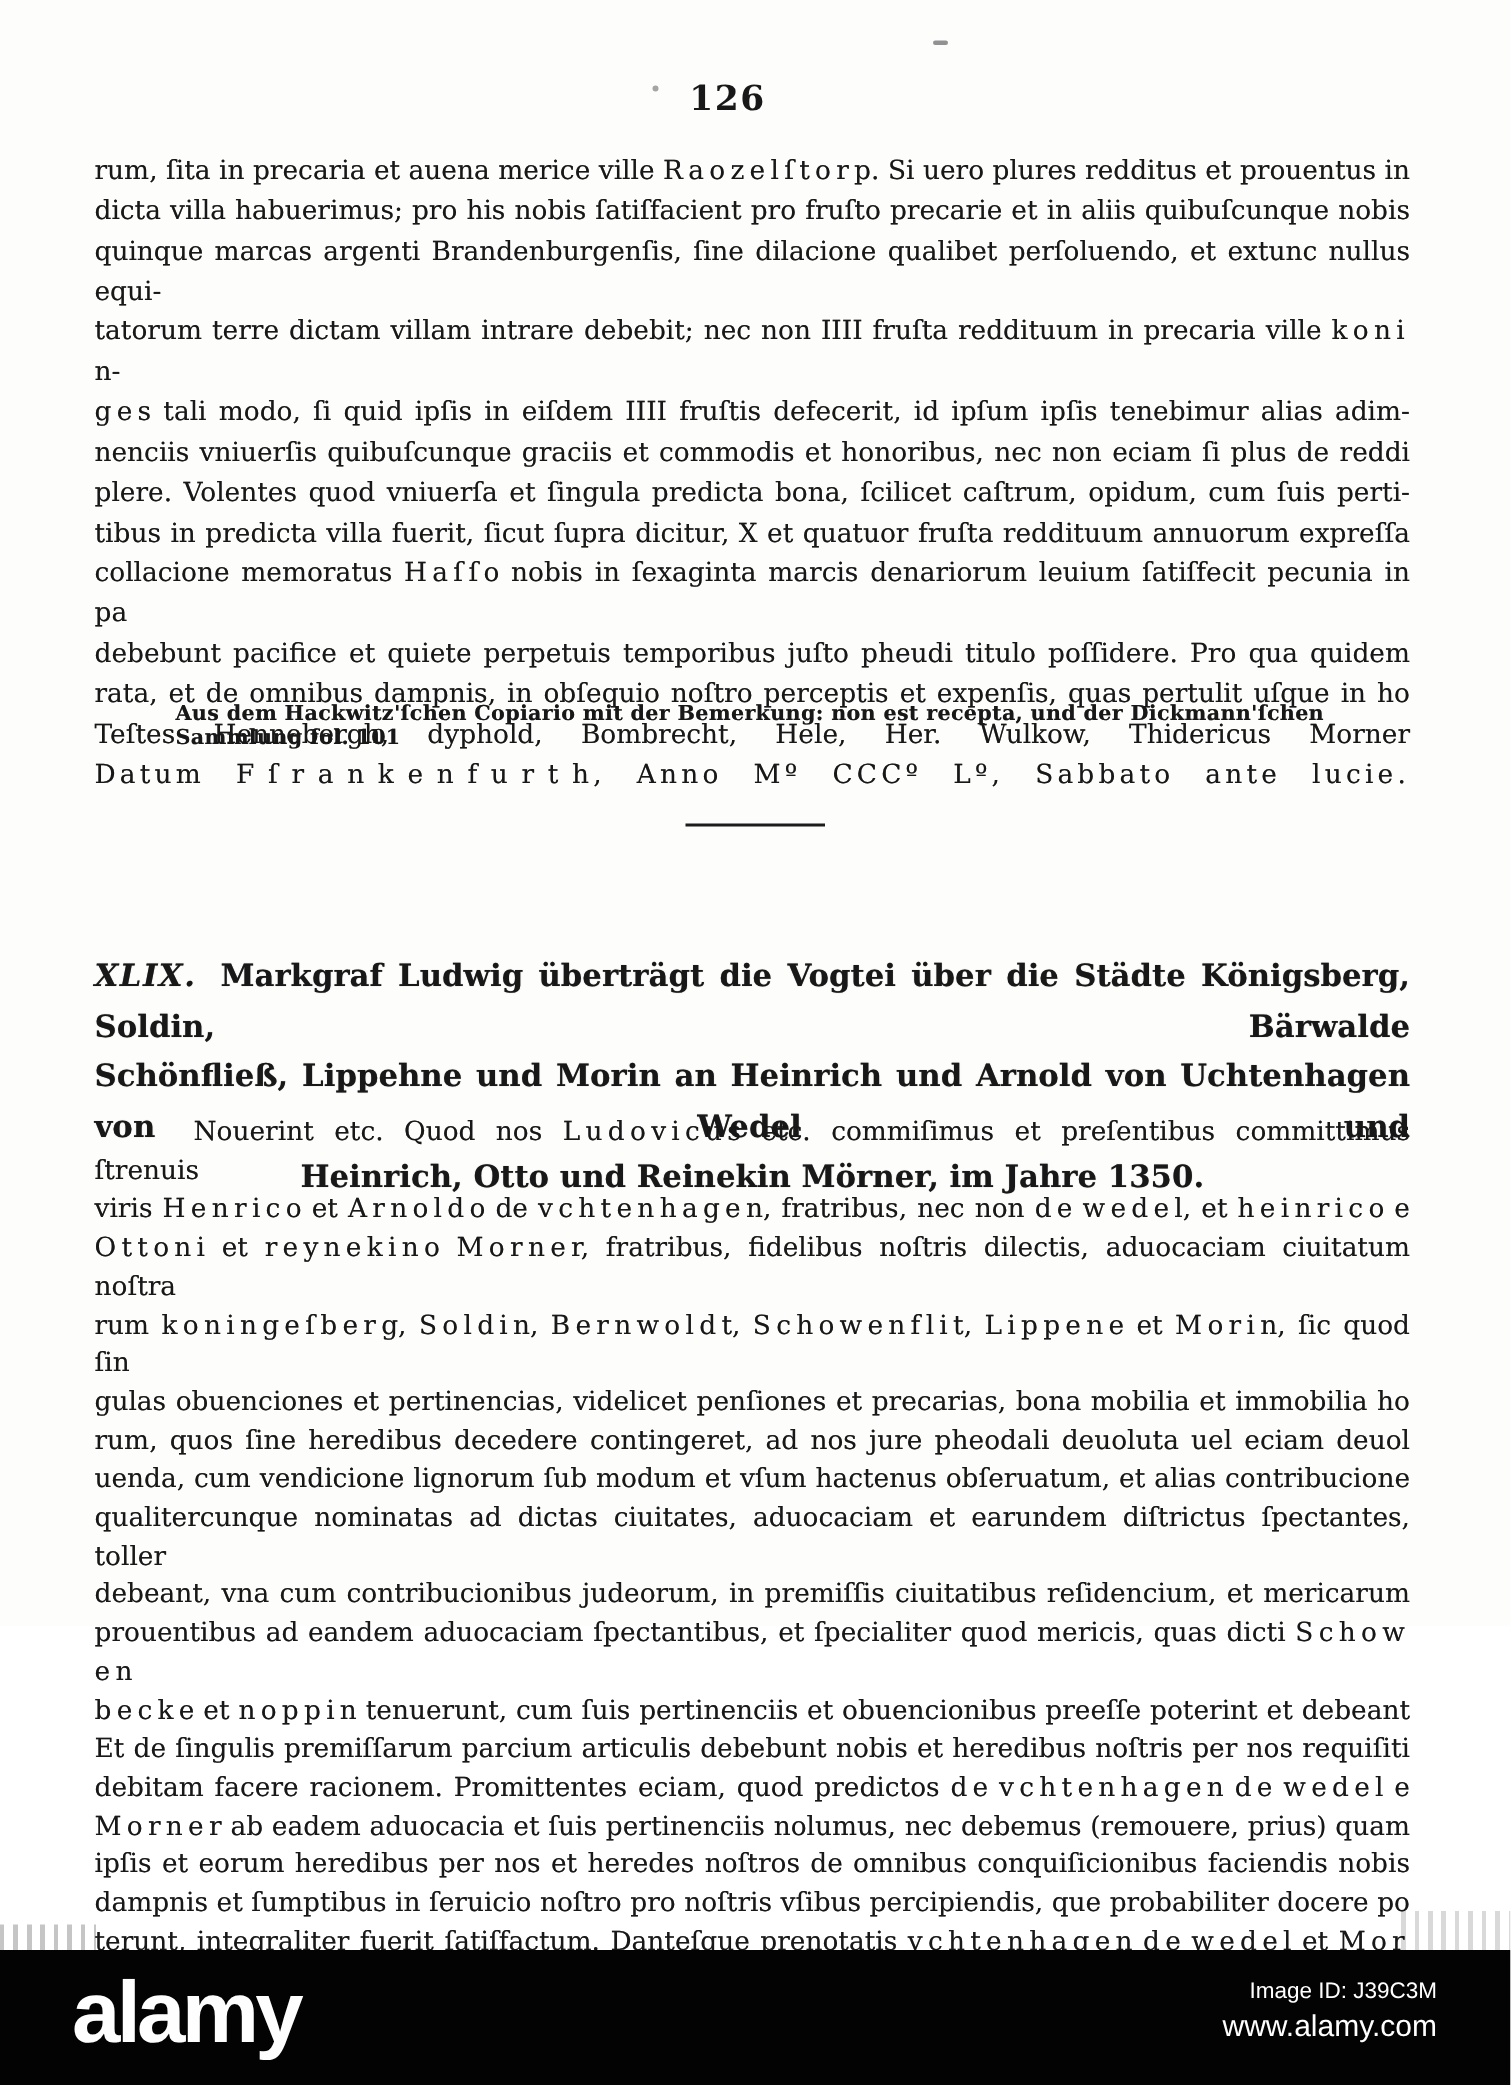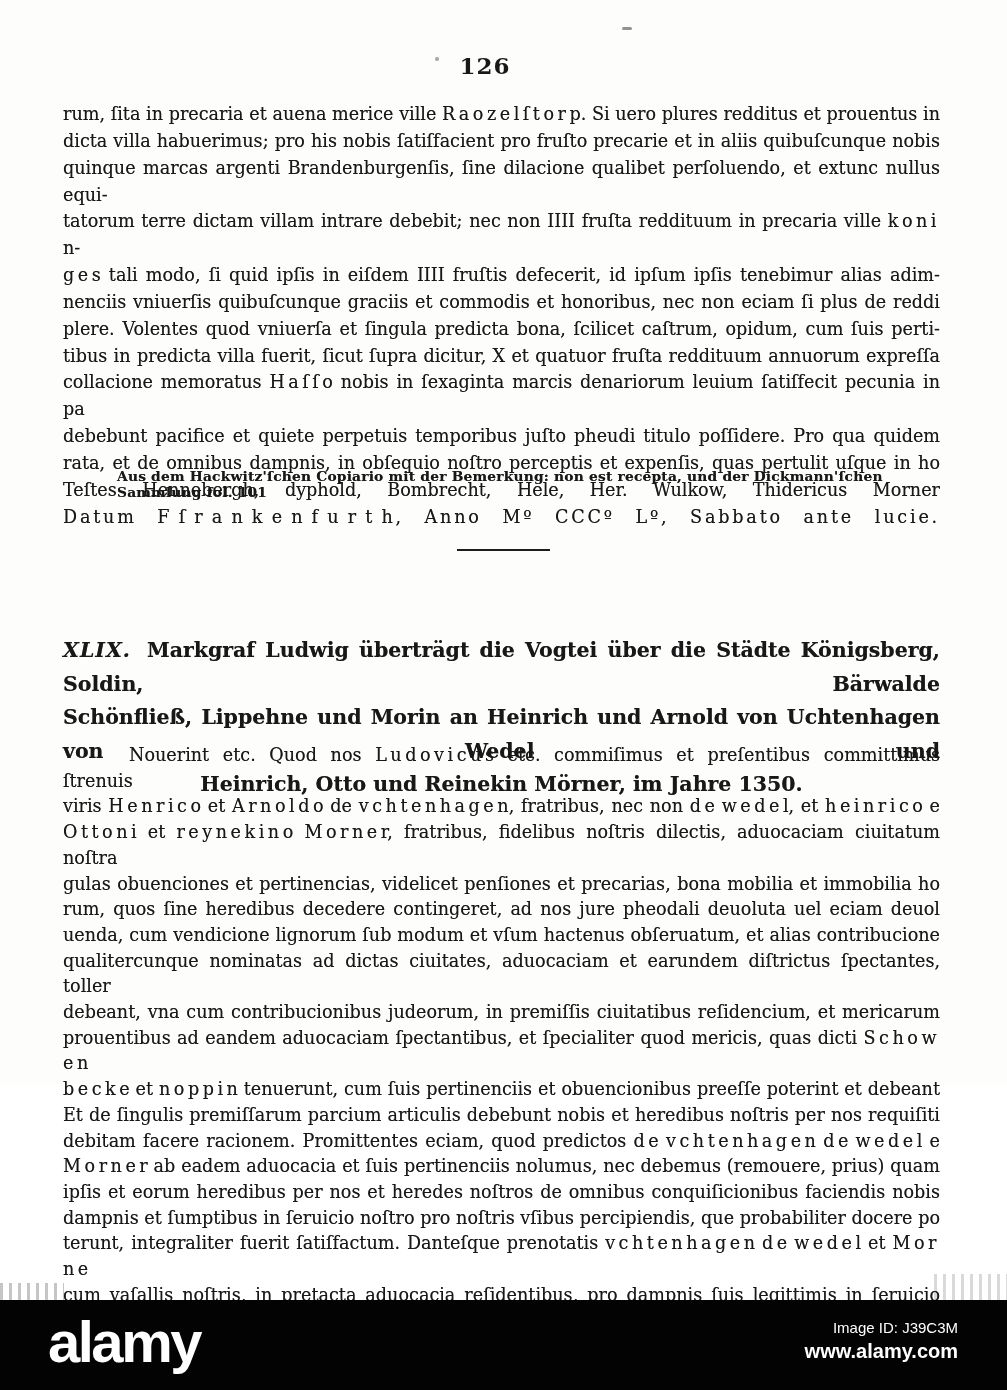--- a/index.html
+++ b/index.html
@@ -73,21 +73,21 @@
   .alamy-logo {
     position: absolute; left: 48px; top: 8px;
     font-size: 58px; font-weight: bold;
     letter-spacing: -2.5px; color: #fefefe;
   }
   .wm-right {
     position: absolute; right: 49px; top: 19px;
     text-align: right;
   }
   .wm-id  { font-size: 15px; font-weight: normal; }
-  .wm-url { font-size: 20px; font-weight: bold; margin-top: 4px; }
+  .wm-url { font-size: 20px; font-weight: normal; margin-top: 4px; }
 
   
   .artifact { background: #3a3a3a; }
   .art-dash { left: 622px; top: 27px; width: 10px; height: 3px; opacity: .55; border-radius: 2px; }
   .art-dot  { left: 435px; top: 57px; width: 4px;  height: 4px; opacity: .45; border-radius: 50%; }
   .smudge {
     background: repeating-linear-gradient(90deg,
       rgba(0,0,0,.5) 0 3px, rgba(0,0,0,0) 3px 9px);
   }
   .smudge-left  { left: 0;  top: 1283px; width: 64px; height: 17px; opacity: .45; }
@@ -123,20 +123,21 @@
   <div class="abs heading">
     <div class="h-line"><span class="h-num">XLIX.</span><span>Markgraf Ludwig überträgt die Vogtei über die Städte Königsberg, Soldin, Bärwalde</span></div>
     <div class="h-line">Schönfließ, Lippehne und Morin an Heinrich und Arnold von Uchtenhagen von Wedel und</div>
     <div class="h-line h-center">Heinrich, Otto und Reinekin Mörner, im Jahre 1350.</div>
   </div>
 
   <div class="abs doc doc2">
       <div class="line">Nouerint etc.  Quod nos L u d o v i c u s etc. commiſimus et preſentibus committimus ſtrenuis</div>
       <div class="line">viris H e n r i c o et A r n o l d o de v c h t e n h a g e n, fratribus, nec non d e w e d e l, et h e i n r i c o e</div>
       <div class="line">O t t o n i et r e y n e k i n o M o r n e r, fratribus, fidelibus noſtris dilectis, aduocaciam ciuitatum noſtra</div>
+      <div class="line">rum k o n i n g e ſ b e r g, S o l d i n, B e r n w o l d t, S c h o w e n f l i t, L i p p e n e et M o r i n, ſic quod ſin</div>
       <div class="line">gulas obuenciones et pertinencias, videlicet penſiones et precarias, bona mobilia et immobilia ho</div>
       <div class="line">rum, quos ſine heredibus decedere contingeret, ad nos jure pheodali deuoluta uel eciam deuol</div>
       <div class="line">uenda, cum vendicione lignorum ſub modum et vſum hactenus obſeruatum, et alias contribucione</div>
       <div class="line">qualitercunque nominatas ad dictas ciuitates, aduocaciam et earundem diſtrictus ſpectantes, toller</div>
       <div class="line">debeant, vna cum contribucionibus judeorum, in premiſſis ciuitatibus reſidencium, et mericarum</div>
       <div class="line">prouentibus ad eandem aduocaciam ſpectantibus, et ſpecialiter quod mericis, quas dicti S c h o w e n</div>
       <div class="line">b e c k e et n o p p i n tenuerunt, cum ſuis pertinenciis et obuencionibus preeſſe poterint et debeant</div>
       <div class="line">Et de ſingulis premiſſarum parcium articulis debebunt nobis et heredibus noſtris per nos requiſiti</div>
       <div class="line">debitam facere racionem.  Promittentes eciam, quod predictos d e v c h t e n h a g e n d e w e d e l e</div>
       <div class="line">M o r n e r ab eadem aduocacia et ſuis pertinenciis nolumus, nec debemus (remouere, prius) quam</div>

